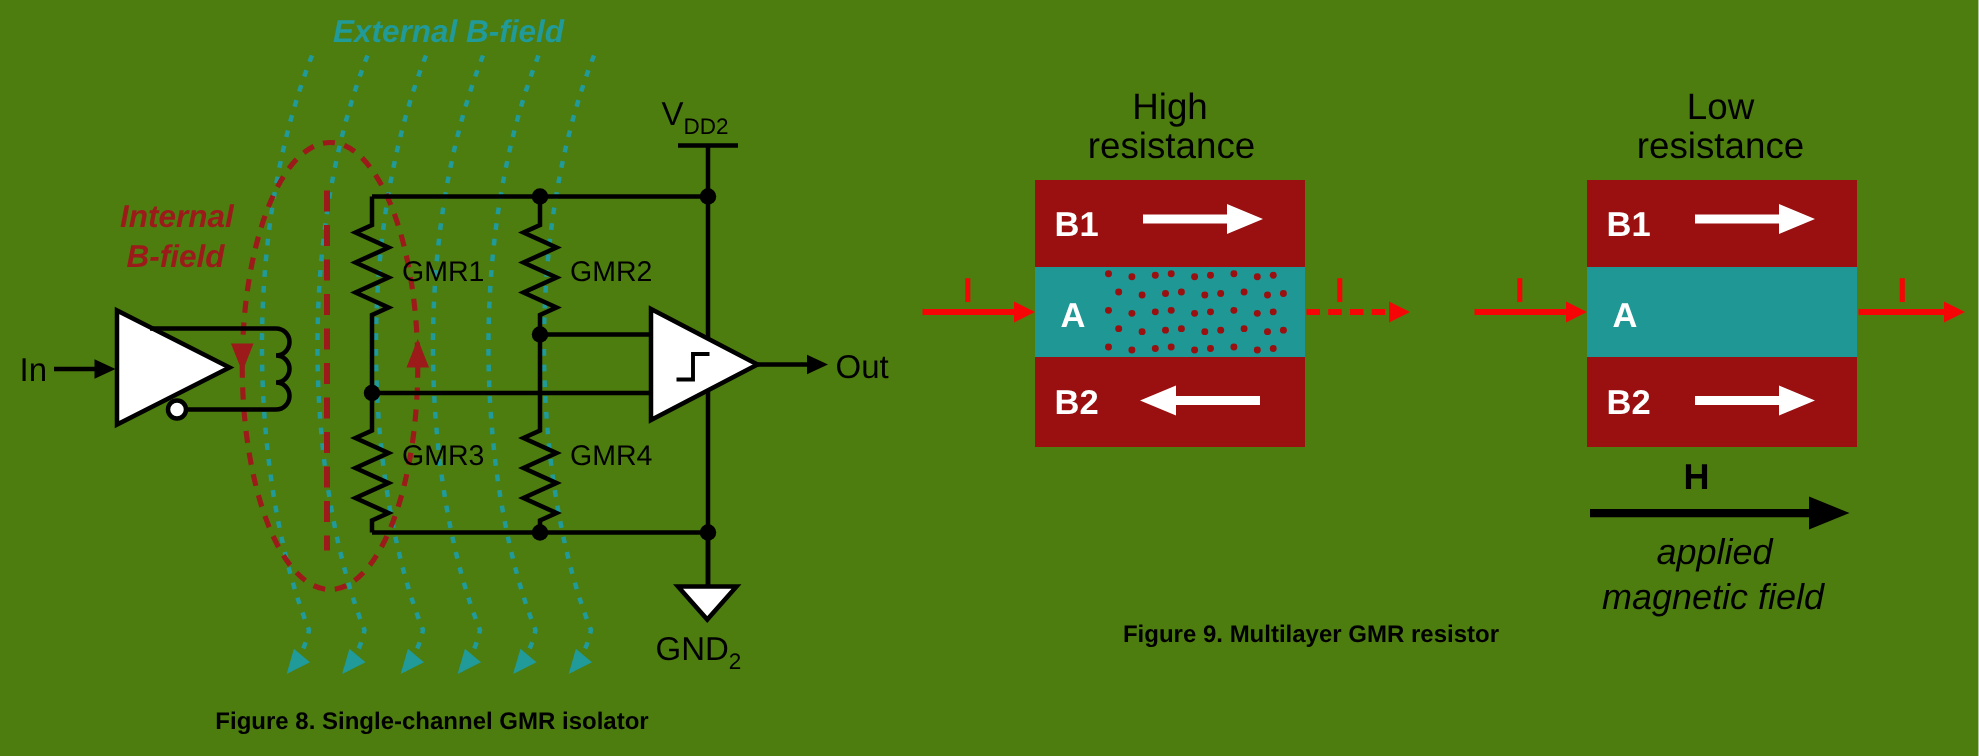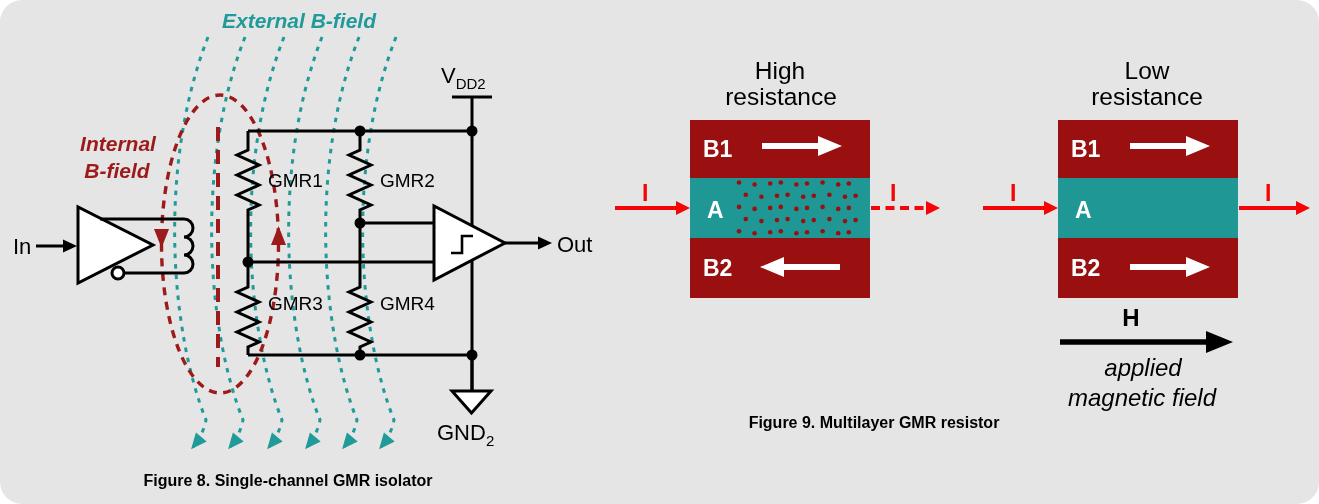--- a/index.html
+++ b/index.html
@@ -1,16 +1,16 @@
 <!DOCTYPE html>
 <html style="--teal-line: #219a9a; --teal-layer: #1f9795; --dark-red: #9a0f0f; --field-red: #9c1a1a; --bright-red: #f50505;"><head>
 <meta charset="utf-8">
 <style>
   html,body{margin:0;padding:0;background:#ffffff;}
-  .stage{position:relative;width:1319px;height:504px;background:#e5e5e5;overflow:hidden;border-radius:22px;}
+  .stage{position:relative;width:1319px;height:504px;background:#4d7c0f;overflow:hidden;}
   svg text{font-family:"Liberation Sans","DejaVu Sans",sans-serif;}
   .wire{stroke:#000;stroke-width:3;fill:none;}
   .wire-thin{stroke:#000;stroke-width:2.6;fill:none;}
   .whitebody{fill:#fff;stroke:#000;stroke-width:3;}
   .blackfill{fill:#000;stroke:none;}
   .circ-lbl{font-size:22px;fill:#000;}
   .sub-lbl{font-size:15px;fill:#000;}
   .gmr-lbl{font-size:19px;fill:#000;}
   .cap-lbl{font-size:16px;font-weight:bold;fill:#000;}
   .teal-dash{stroke:var(--teal-line);stroke-width:3;fill:none;stroke-dasharray:4.5 6;}

